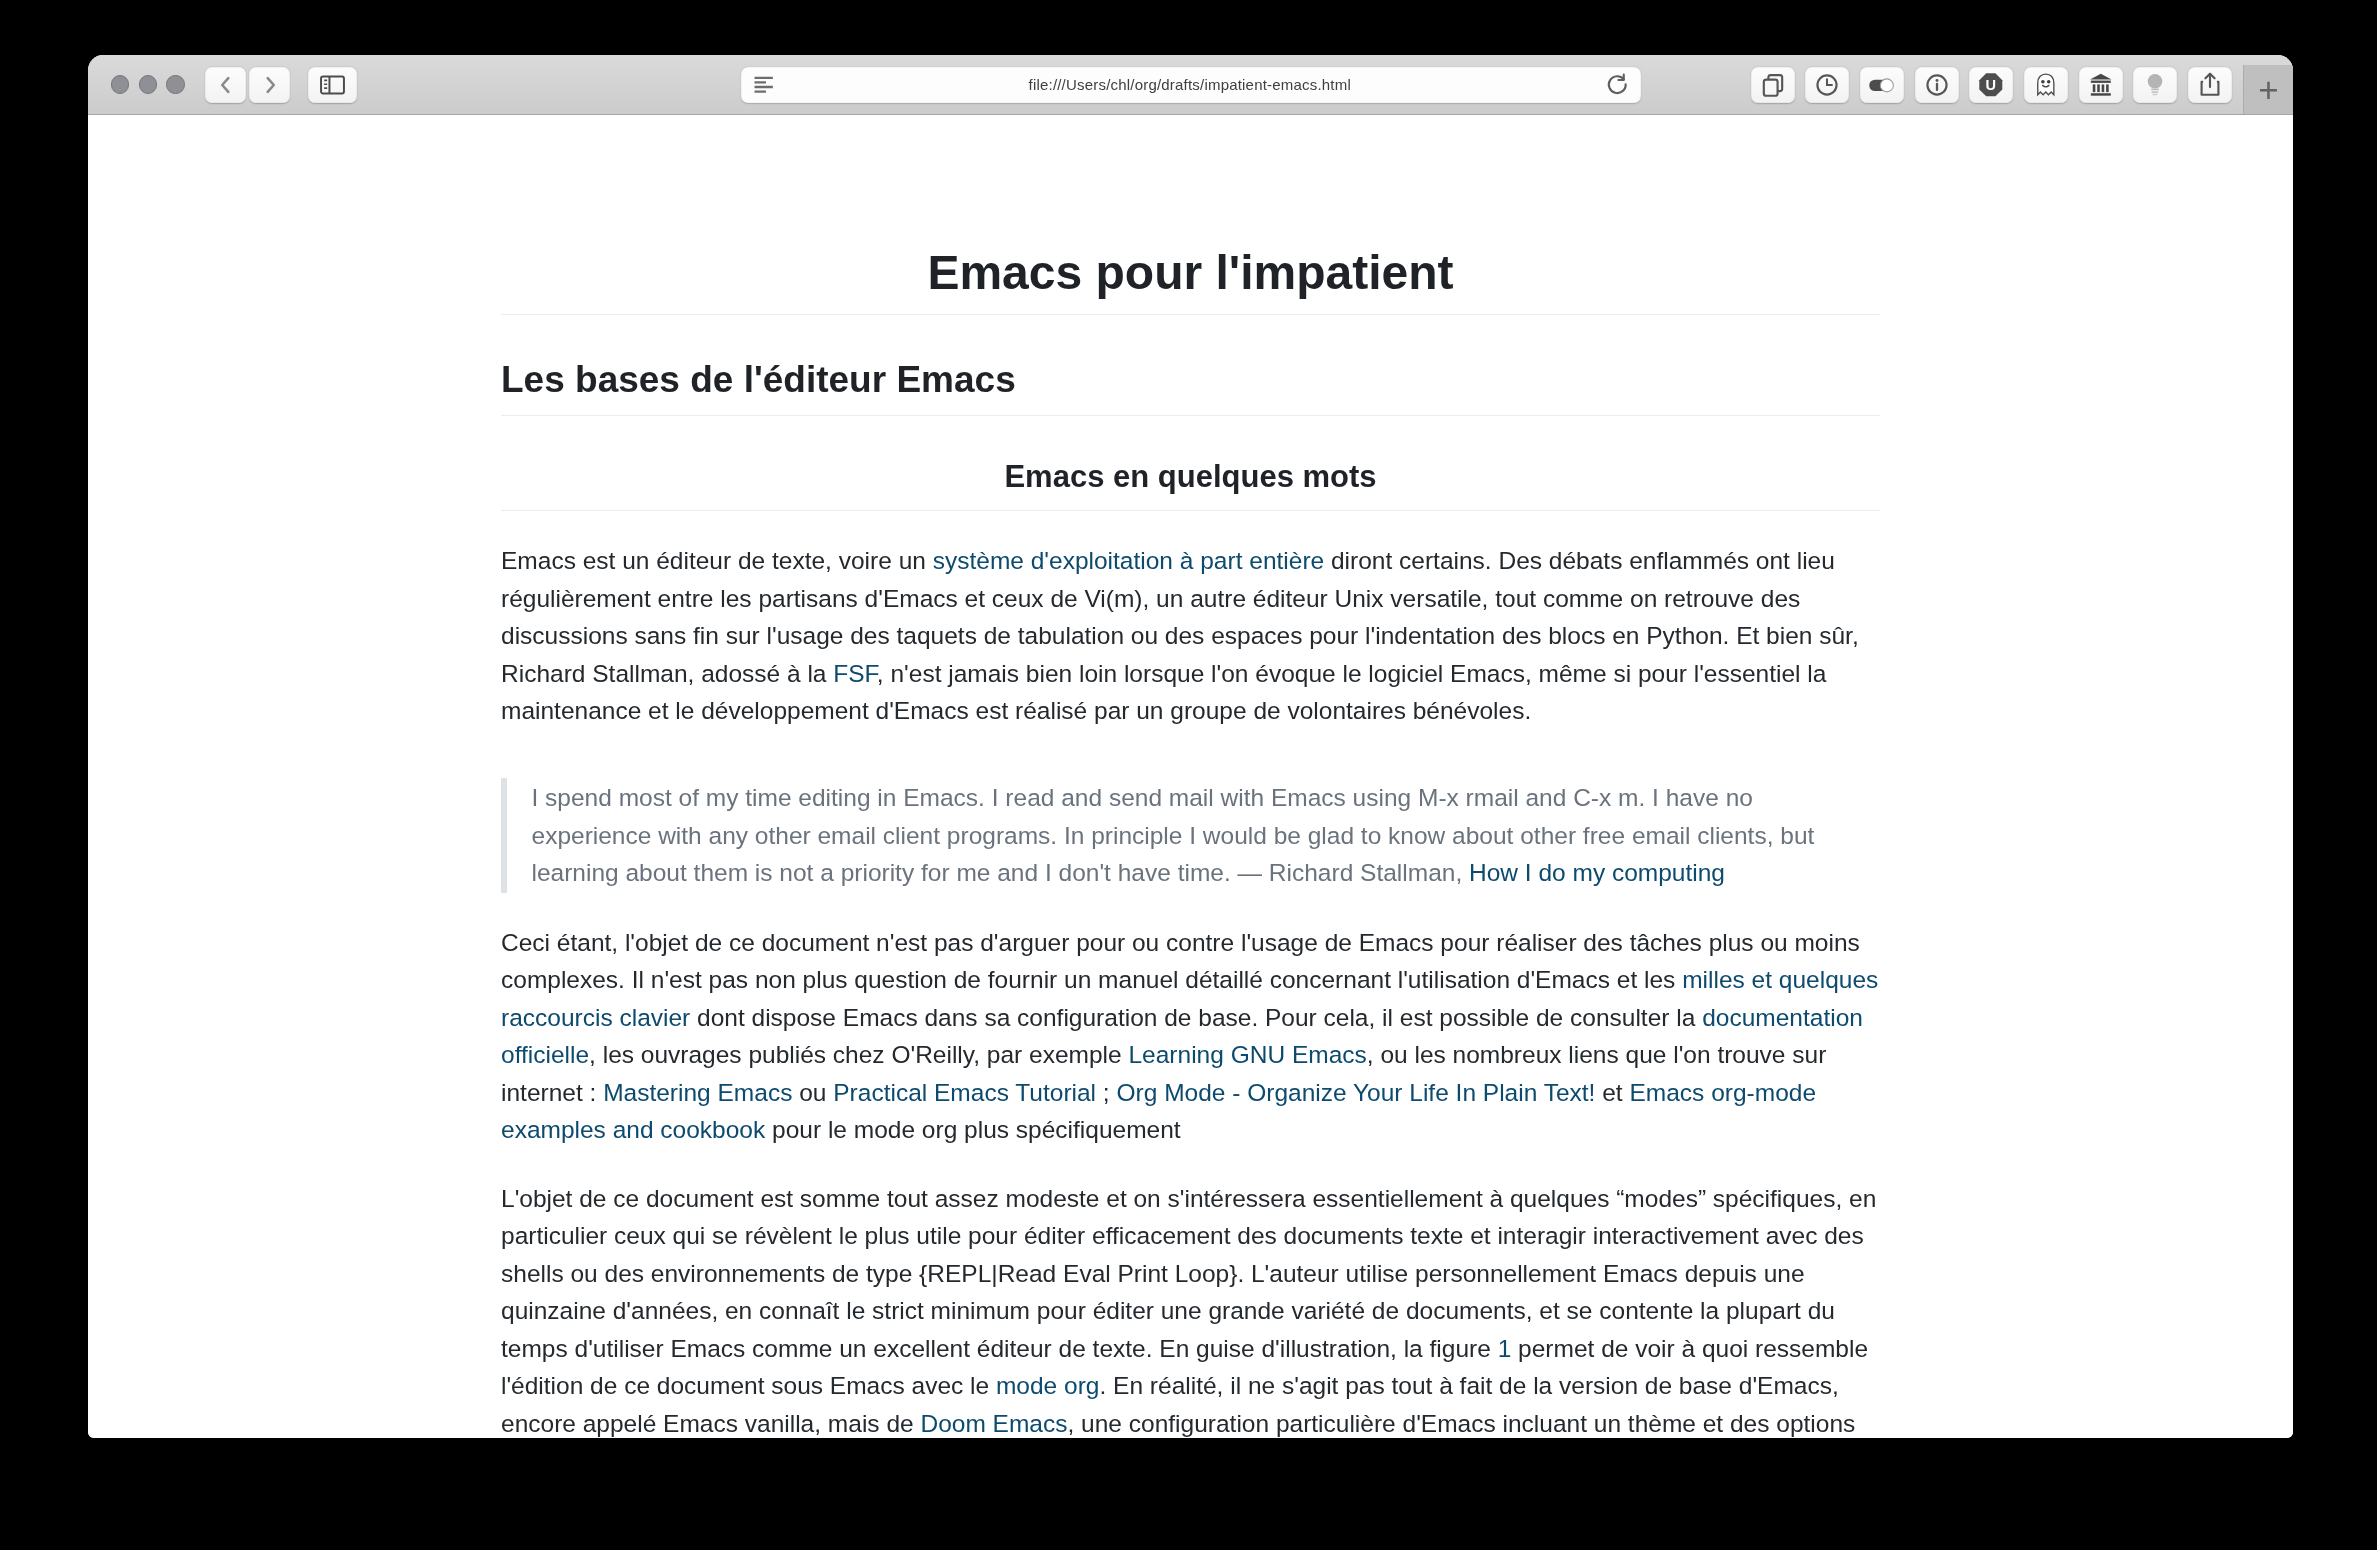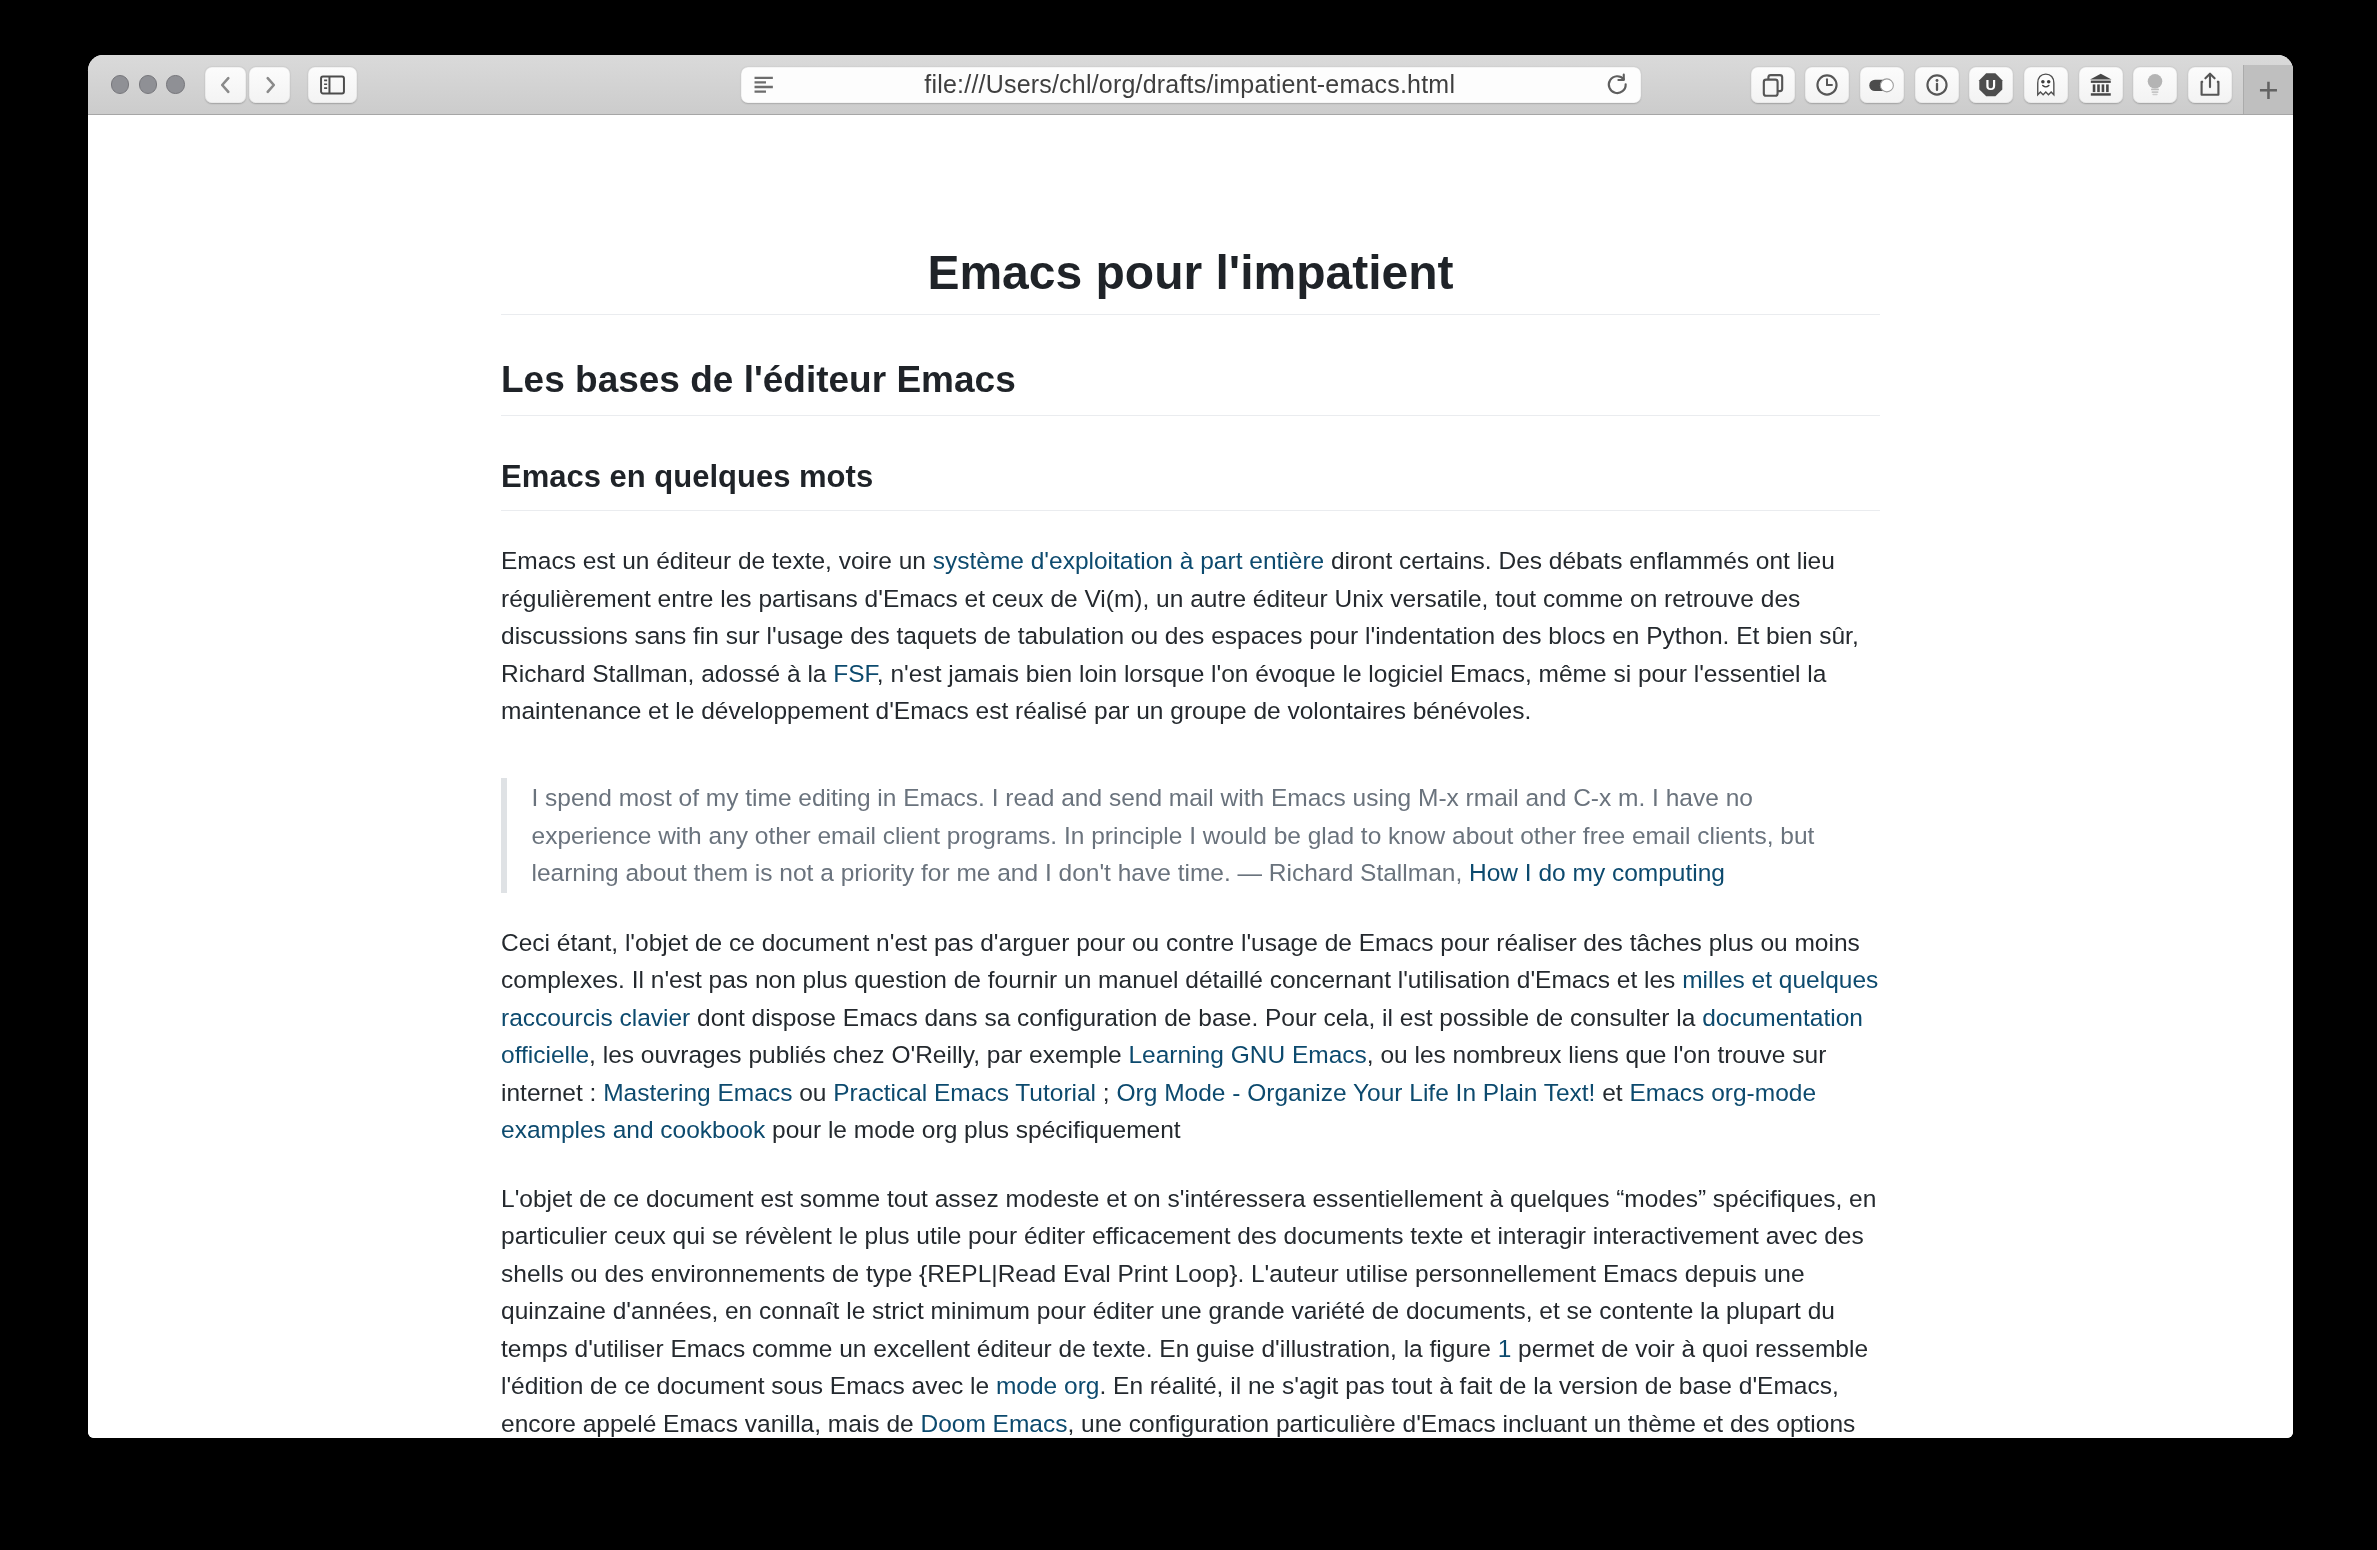--- a/index.html
+++ b/index.html
@@ -28,21 +28,21 @@
   }
   .navbtn{width:41px;}
   .sidebarbtn{position:absolute;left:220px;top:11.5px;width:49px;}
   .urlfield{
     position:absolute;left:50%;top:11.5px;transform:translateX(-50%);
     width:900px;height:36px;border-radius:6.9px;background:#fdfdfd;
     box-shadow:0 0.8px 1.5px rgba(0,0,0,.18), inset 0 0 0 0.8px rgba(0,0,0,.05);
     display:flex;align-items:center;
   }
   .urltext{
-    flex:1;text-align:center;font-size:25px;color:#3f3f3f;letter-spacing:0.2px;
+    flex:1;text-align:center;font-size:15px;color:#3f3f3f;letter-spacing:0.2px;
     white-space:nowrap;overflow:hidden;
   }
   .reader{margin-left:12.3px;}
   .reload{margin-right:10.7px;}
   .rightbtns{position:absolute;right:61px;top:11.5px;display:flex;gap:10.7px;}
   .extbtn{width:44px;}
   .plusbtn{
     position:absolute;right:0;top:10px;bottom:0;width:49px;background:#bfbfbf;
     border-left:0.8px solid #ababab;display:flex;align-items:center;justify-content:center;
     font-size:35px;font-weight:300;color:#636363;line-height:1;
@@ -56,21 +56,21 @@
   .page h1{
     margin:0;font-size:48px;font-weight:bold;text-align:center;color:#1f2328;
     padding-bottom:14px;border-bottom:1.5px solid #eaecef;
   }
   .page h2{
     margin:44px 0 16px;font-size:37px;font-weight:bold;color:#1f2328;
     padding-bottom:13.8px;border-bottom:1.5px solid #eaecef;
   }
   .page h3{
     margin:43px 0 0;font-size:31px;font-weight:bold;color:#1f2328;
-    padding-bottom:15.3px;border-bottom:1.5px solid #eaecef;
+    padding-bottom:15.3px;border-bottom:1.5px solid #eaecef;text-align:center;
   }
   .page p{margin:31px 0 0;font-size:24.5px;line-height:1.53;}
   .page blockquote{
     margin:48px 0 0;border-left:6.1px solid #dfe2e5;padding:1.5px 24.5px;color:#6a737d;
   }
   .page blockquote p{margin:0;}
   .link{color:#0c4a6e;cursor:pointer;}
 </style>
 </head>
 <body>

